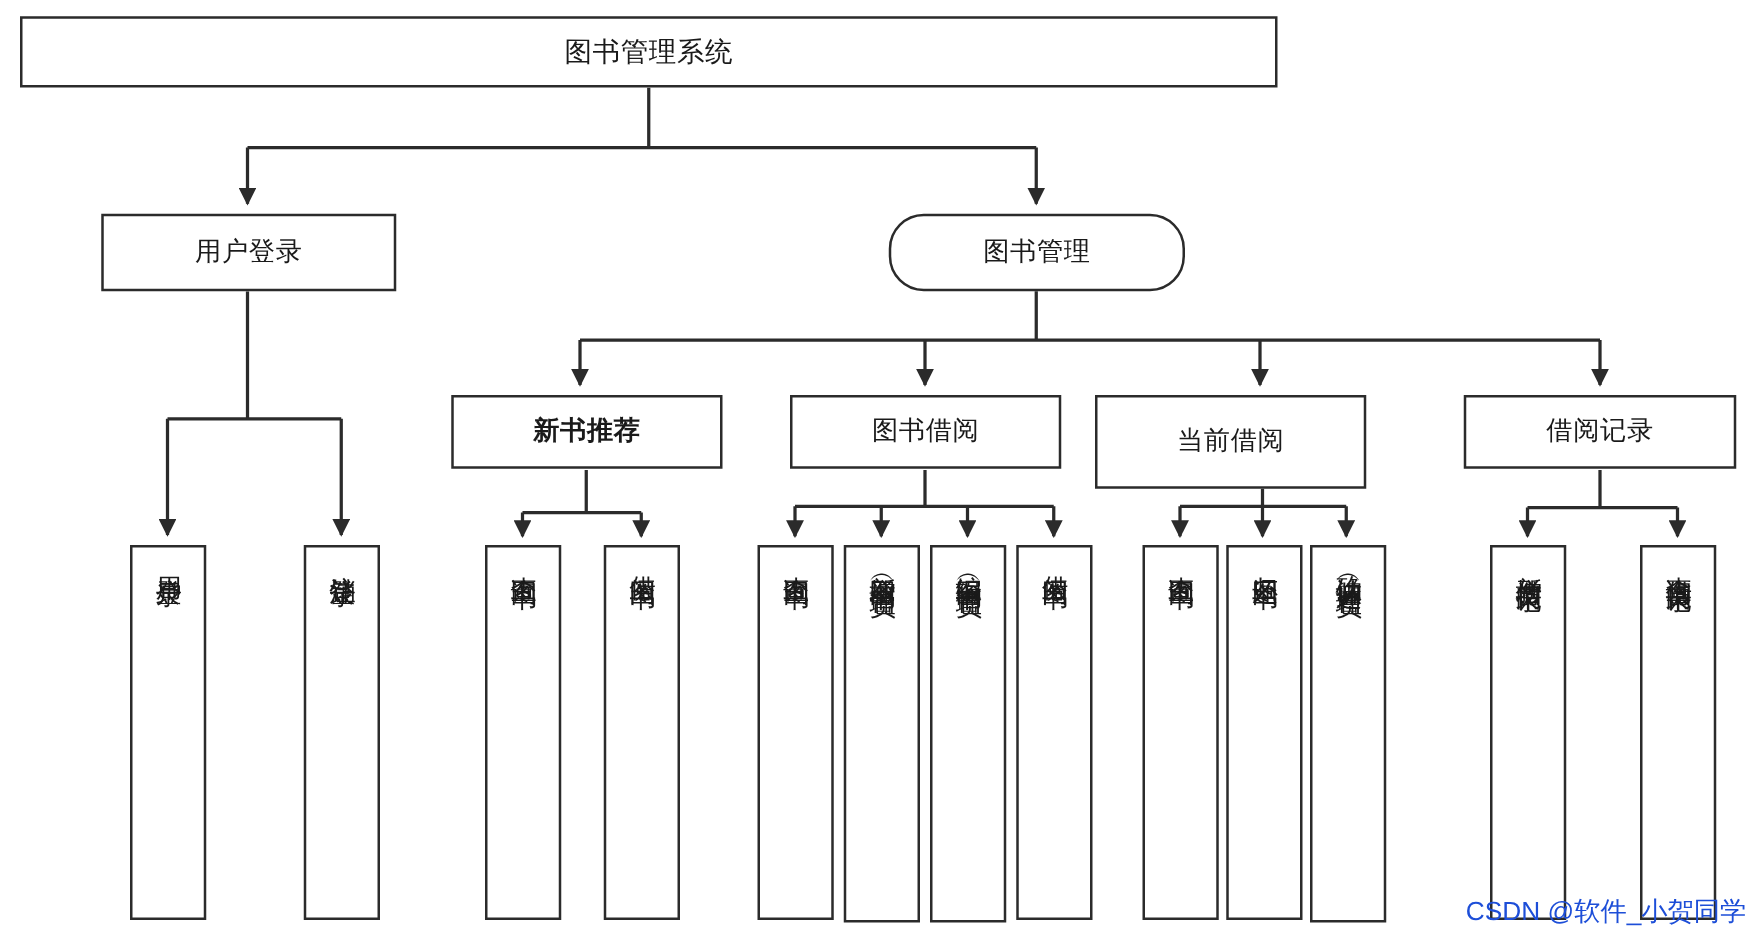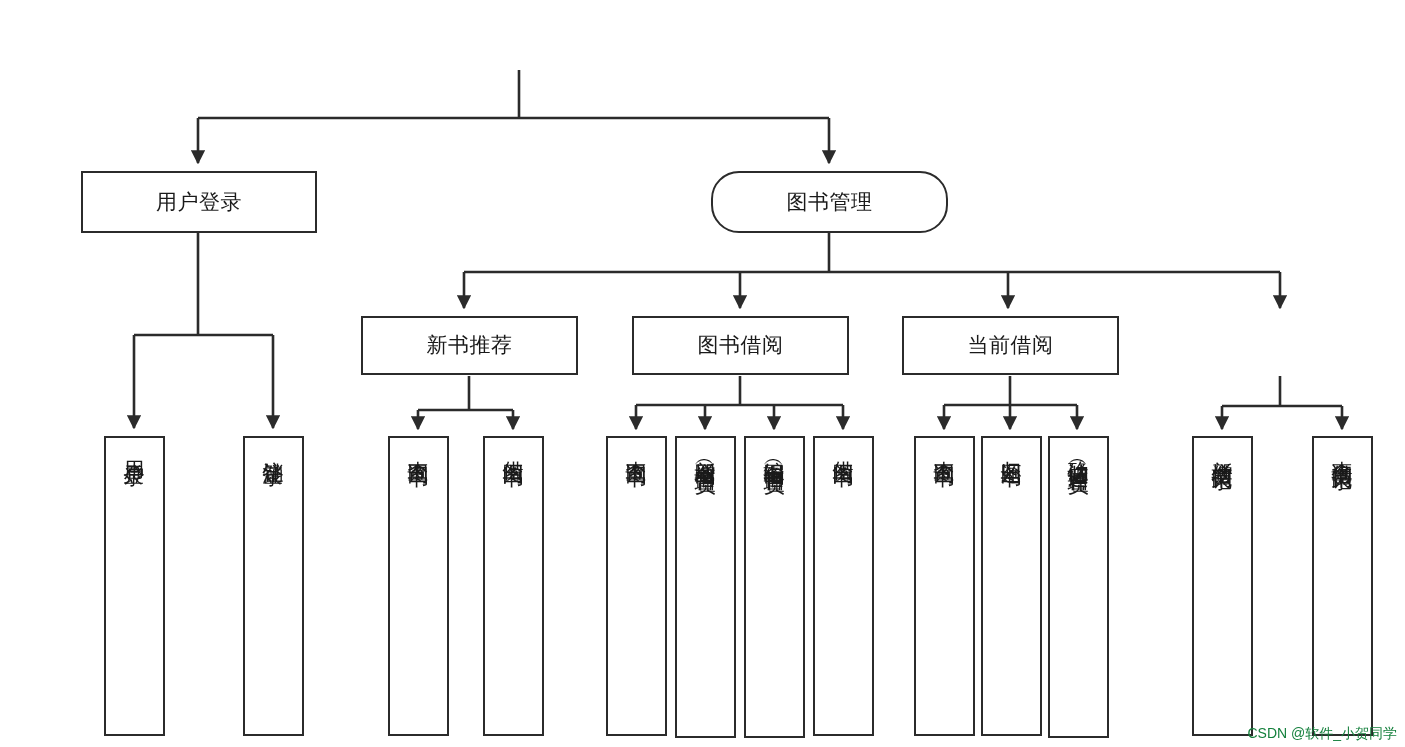--- a/index.html
+++ b/index.html
@@ -58,22 +58,22 @@
     text-orientation: upright;
     font-size: 21px;
     line-height: 1.0;
     letter-spacing: 2px;
     white-space: nowrap;
   }
   #watermark {
     position: absolute;
     right: 8px;
     bottom: 4px;
-    font-size: 14px;
-    color: #15803d;
+    font-size: 21px;
+    color: #1d4ed8;
     z-index: 5;
     white-space: nowrap;
     font-family: "Liberation Sans", "DejaVu Sans", sans-serif;
   }
 </style>
 </head>
 <body>
 
 <div id="diagram-root">
 
@@ -121,36 +121,42 @@
       <path d="M 1010 405 L 1010 429" marker-end="url(#arrow)"></path>
       <path d="M 1077 405 L 1077 429" marker-end="url(#arrow)"></path>
 
       <path d="M 1280 376 L 1280 406"></path>
       <path d="M 1222 406 L 1342 406"></path>
       <path d="M 1222 406 L 1222 429" marker-end="url(#arrow)"></path>
       <path d="M 1342 406 L 1342 429" marker-end="url(#arrow)"></path>
     </g>
   </svg>
 
+  <div class="node horiz root" style="left:16px; top:13px; width:1006px; height:57px;">
+    <span class="node-label">图书管理系统</span>
+  </div>
 
   <div class="node horiz" style="left:81px; top:171px; width:236px; height:62px;">
     <span class="node-label">用户登录</span>
   </div>
   <div class="node horiz" style="left:711px; top:171px; width:237px; height:62px;border-radius:28px;">
     <span class="node-label">图书管理</span>
   </div>
 
-  <div class="node horiz" style="left:361px; top:316px; width:217px; height:59px;">
+  <div class="node horiz" style="left:361px; top:316px; width:217px; height:59px;font-weight:bold;">
     <span class="node-label">新书推荐</span>
   </div>
   <div class="node horiz" style="left:632px; top:316px; width:217px; height:59px;align-items:center;">
     <span class="node-label">图书借阅</span>
   </div>
-  <div class="node horiz" style="left:902px; top:316px; width:217px; height:59px;">
+  <div class="node horiz" style="left:876px; top:316px; width:217px; height:75px;">
     <span class="node-label">当前借阅</span>
+  </div>
+  <div class="node horiz" style="left:1171px; top:316px; width:218px; height:59px;">
+    <span class="node-label">借阅记录</span>
   </div>
 
   <div class="node vert" style="left:104px; top:436px; width:61px; height:300px;">
     <span class="node-label">用户登录</span>
   </div>
   <div class="node vert" style="left:243px; top:436px; width:61px; height:300px;">
     <span class="node-label">注销登录</span>
   </div>
 
   <div class="node vert" style="left:388px; top:436px; width:61px; height:300px;">

